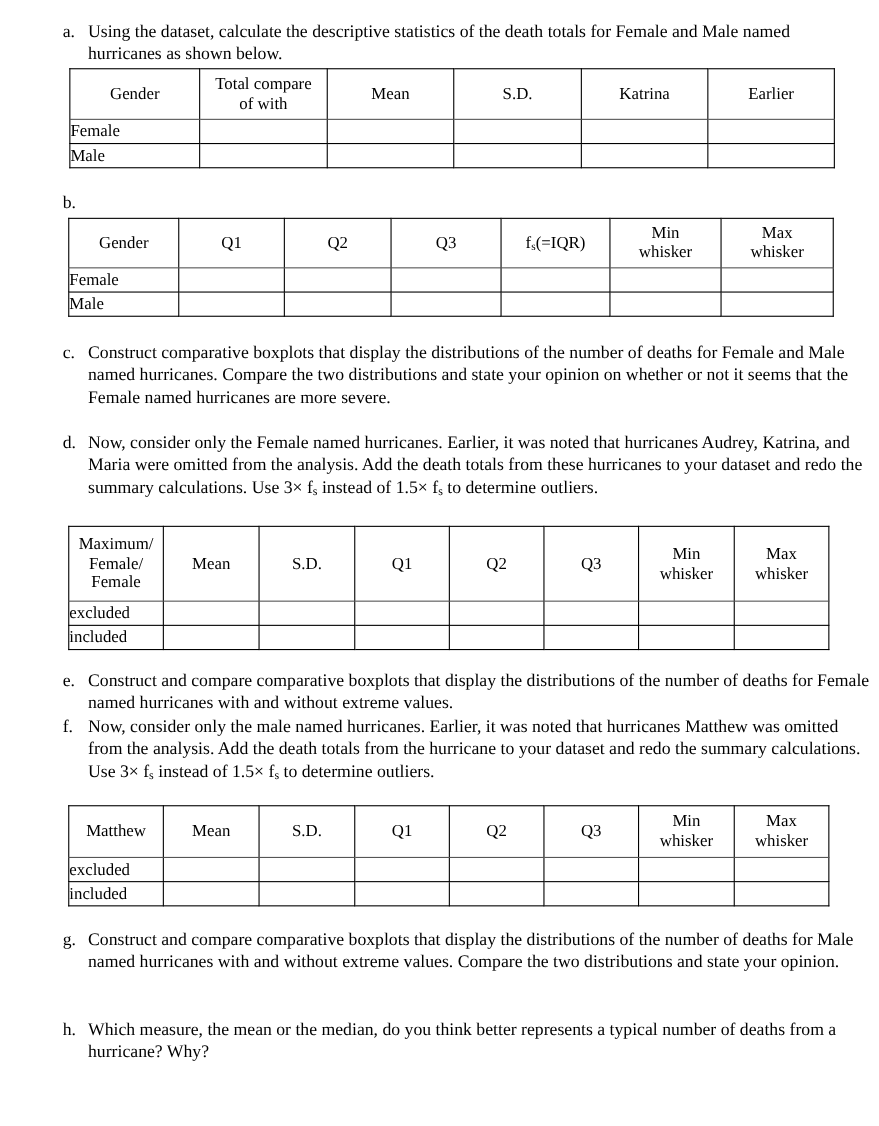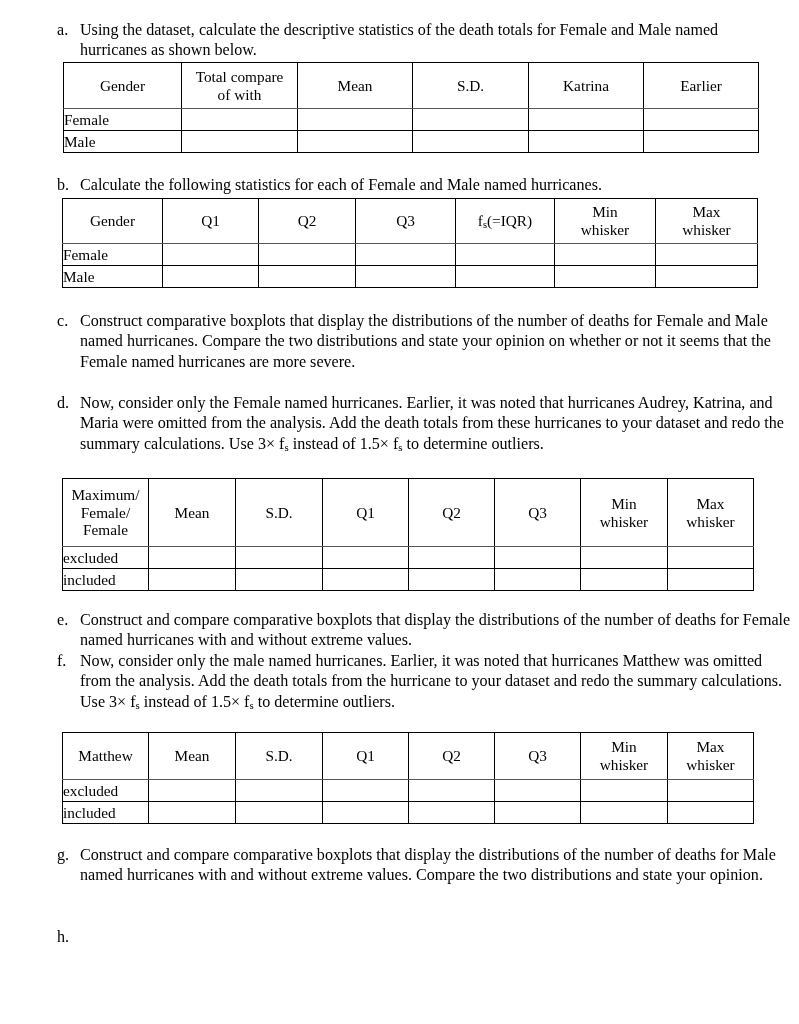--- a/index.html
+++ b/index.html
@@ -148,21 +148,20 @@
         <td></td>
         <td></td>
         <td></td>
         <td></td>
       </tr>
     </tbody>
   </table>
 
   <div class="blk item" style="left:0; top:175px; width:720px;">
     <span class="marker">b.</span>
-    <span class="body">Calculate the following statistics for each of Female and Male named hurricanes.</span>
   </div>
 
   <table class="qtable blk" id="table-b">
     <colgroup>
       <col style="width:100px">
       <col style="width:96px">
       <col style="width:97px">
       <col style="width:100px">
       <col style="width:99px">
       <col style="width:101px">
@@ -337,15 +336,16 @@
     </tbody>
   </table>
 
   <div class="blk item" style="left:0; top:845px; width:720px;">
     <span class="marker">g.</span>
     <span class="body">Construct and compare comparative boxplots that display the distributions of the number of deaths for Male named hurricanes with and without extreme values. Compare the two distributions and state your opinion.</span>
   </div>
 
   <div class="blk item" style="left:0; top:927px; width:720px;">
     <span class="marker">h.</span>
+    <span class="body">Which measure, the mean or the median, do you think better represents a typical number of deaths from a hurricane? Why?</span>
   </div>
 
 </div>
 
 </body></html>

